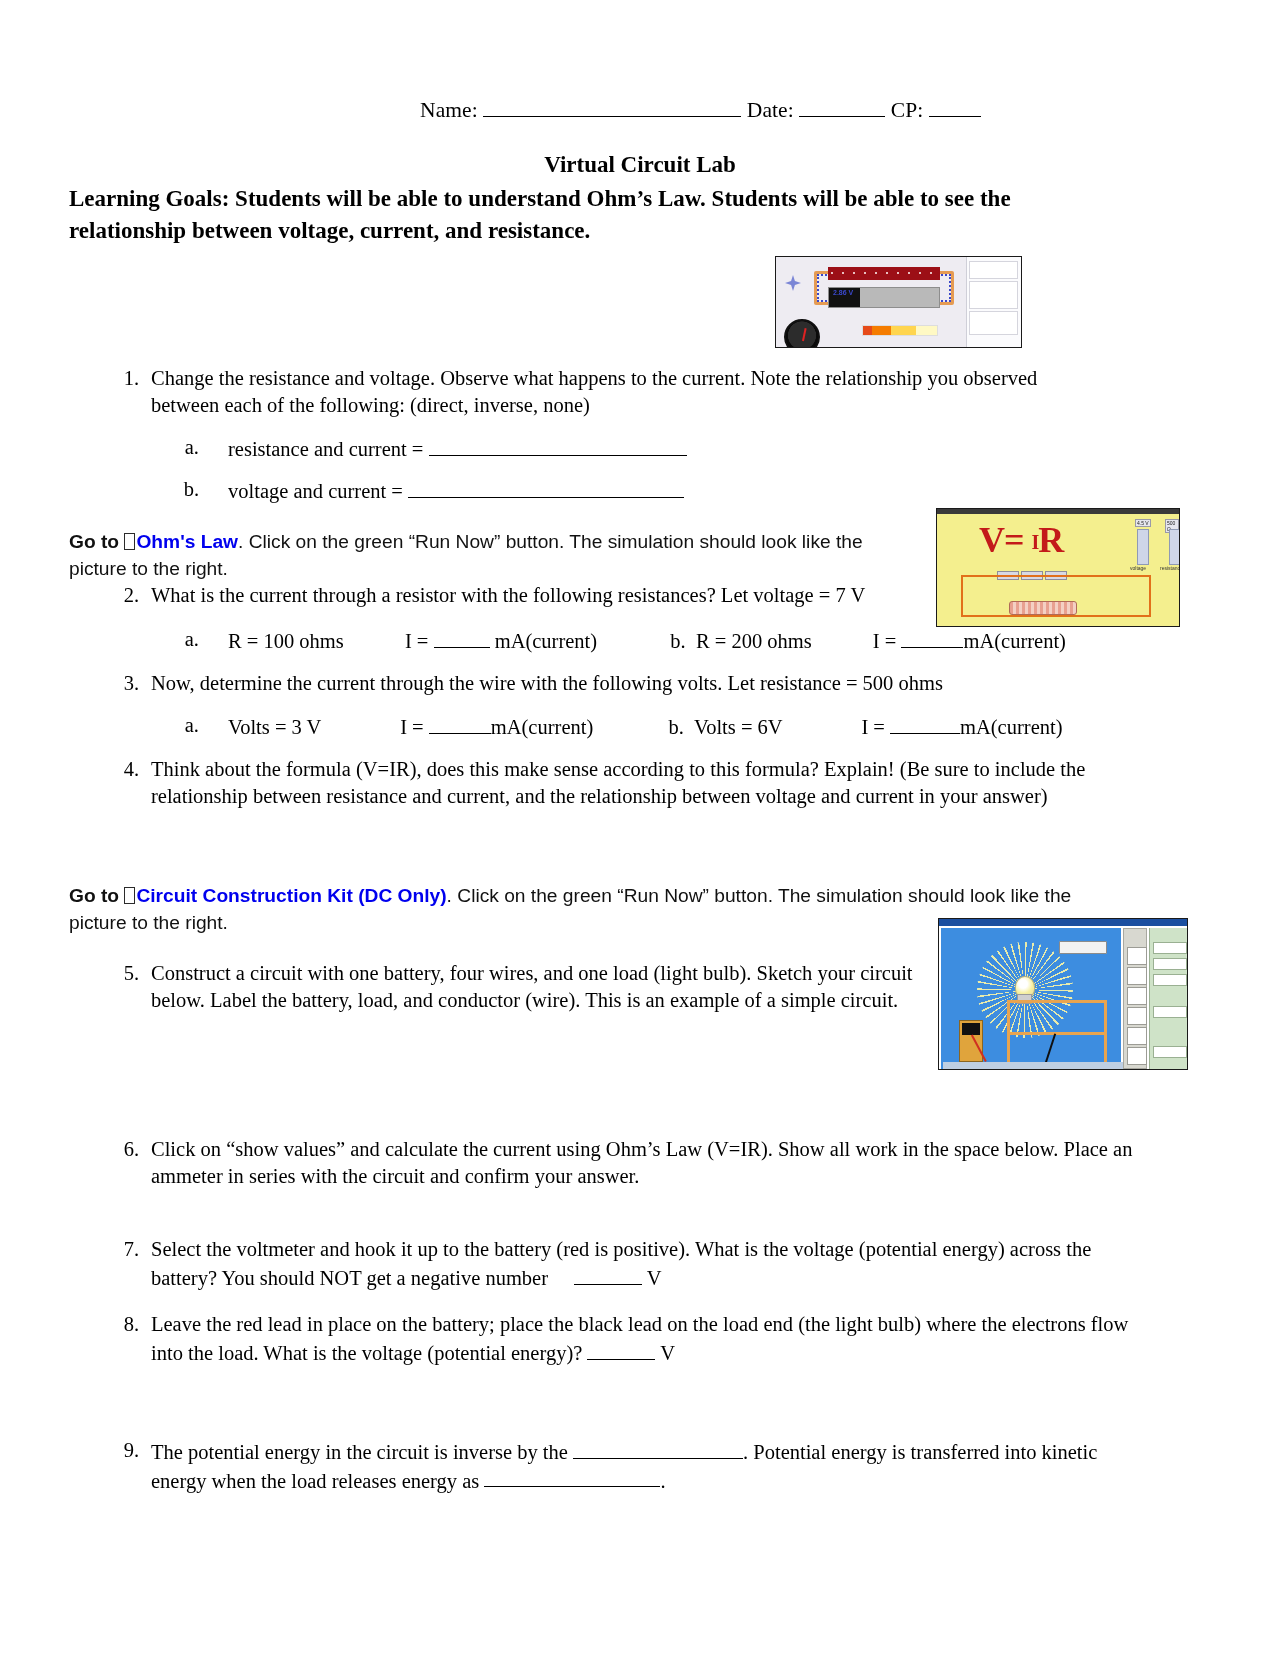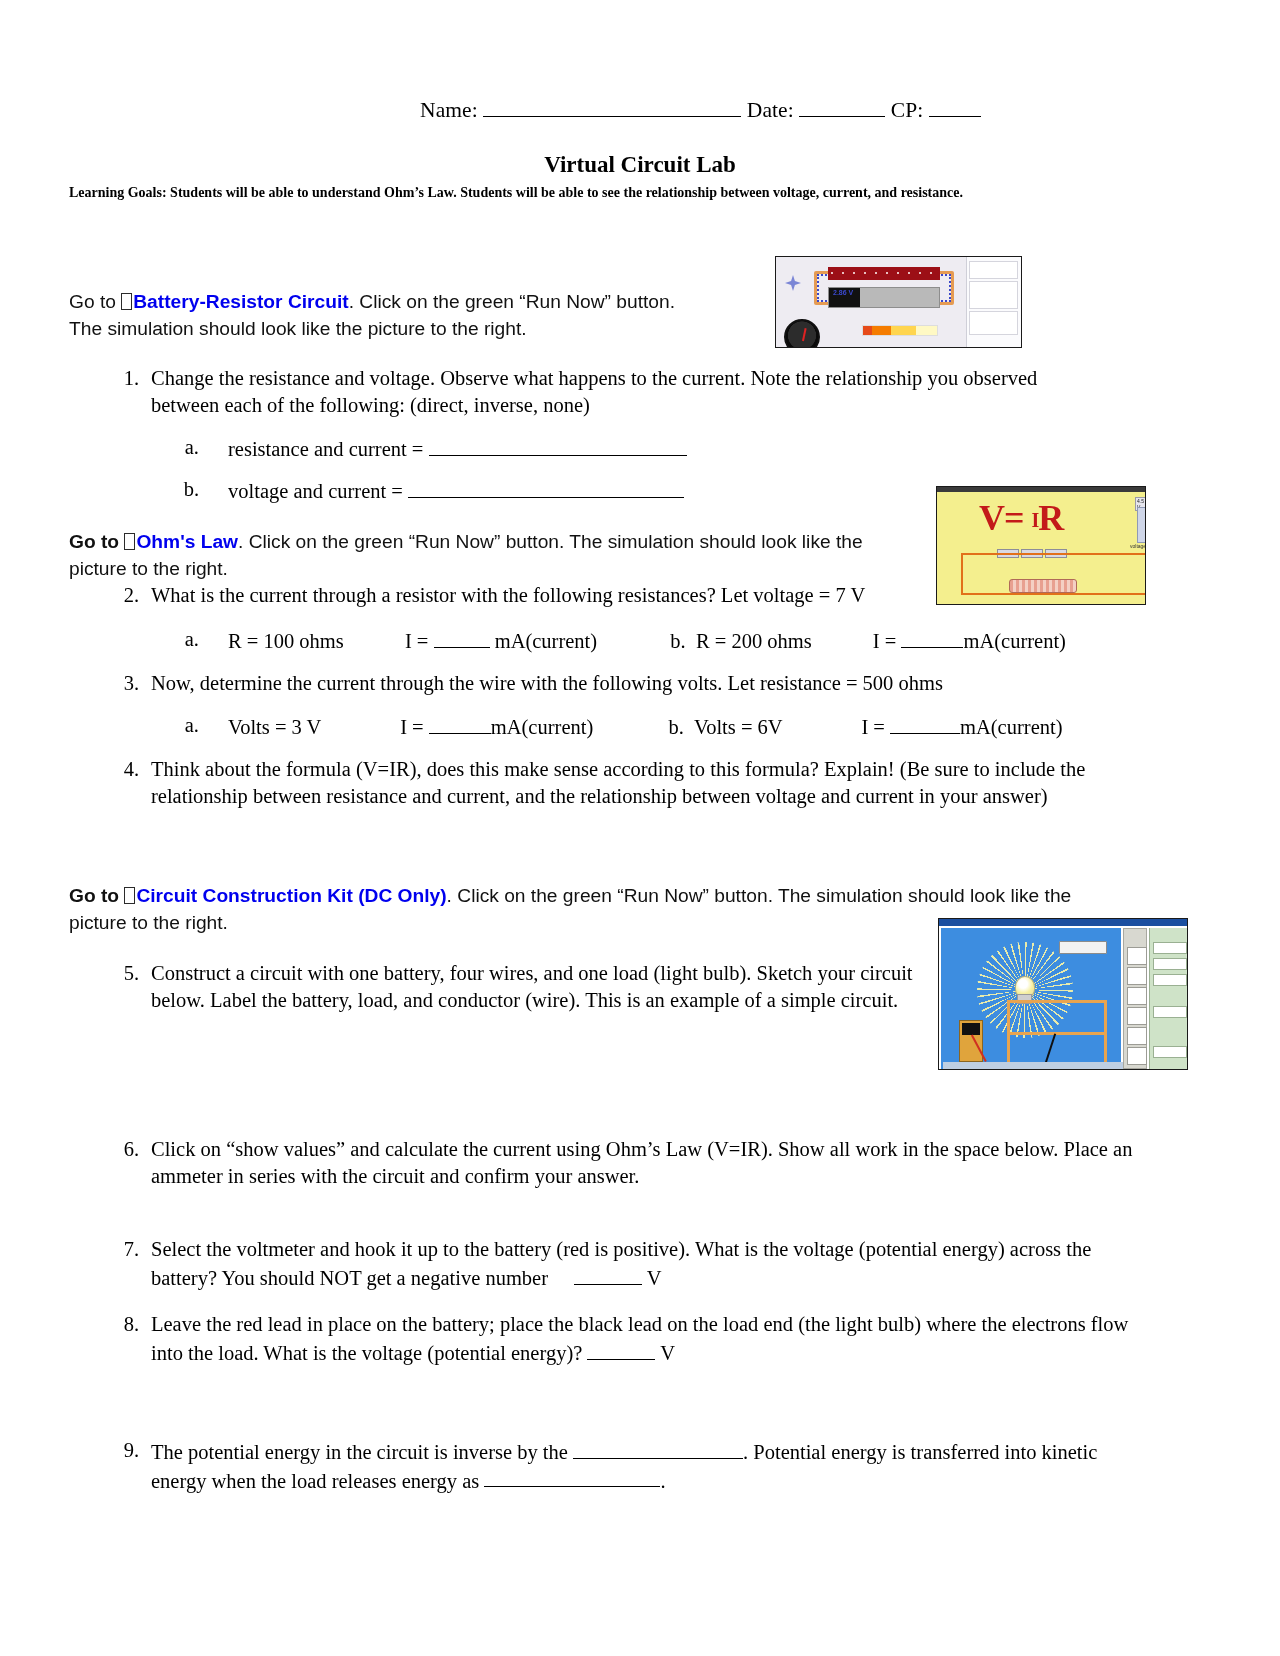--- a/index.html
+++ b/index.html
@@ -47,21 +47,21 @@
     font-size: 23px;
     font-weight: bold;
   }
 
   
   .goals {
     position: absolute;
     top: 183px;
     left: 69px;
     width: 995px;
-    font-size: 14px;
+    font-size: 23px;
     font-weight: bold;
     line-height: 1.37;
     text-align: left;
   }
 
   
   .goto {
     position: absolute;
     font-family: "Liberation Sans", sans-serif;
     font-size: 19.2px;
@@ -195,21 +195,21 @@
   }
   #shot-battery .sidebox {
     position: absolute; right: 3px; width: 47px; background: #fff;
     border: 1px solid #d5d5dd;
   }
   #shot-battery .sb1 { top: 4px; height: 16px; }
   #shot-battery .sb2 { top: 24px; height: 26px; }
   #shot-battery .sb3 { top: 54px; height: 22px; }
 
   
-  #shot-ohm { left: 936px; top: 486px; width: 210px; height: 119px; background: #f4ef8e; }
+  #shot-ohm { left: 936px; top: 508px; width: 244px; height: 119px; background: #f4ef8e; }
   #shot-ohm .titlebar {
     position:absolute; left:0; top:0; width:100%; height:5px; background:#3a3a3a;
   }
   #shot-ohm .formula {
     position: absolute; left: 42px; top: 10px;
     font-family: "Liberation Serif", serif;
     font-weight: bold; font-size: 36px; color: #c31a1a;
     letter-spacing: -1px;
   }
   #shot-ohm .formula .sm { font-size: 20px; vertical-align: 3px; }
@@ -329,24 +329,20 @@
     <span>Date:</span>
     <span class="blank b-date"></span>
     <span>CP:</span>
     <span class="blank b-cp"></span>
   </div>
 
   <div class="doc-title">Virtual Circuit Lab</div>
 
   <div class="goals">Learning Goals: Students will be able to understand Ohm’s Law.  Students will be able to see the relationship between voltage, current, and resistance.</div>
 
-  <div class="goto goto-1">
-    <span>Go to </span><span class="boxglyph"></span><span class="lnk">Battery-Resistor Circuit</span><span>.  Click on the green “Run Now” button.</span><br>
-    <span>The simulation should look like the picture to the right.</span>
-  </div>
 
   <div class="shot" id="shot-battery">
     <div class="panel-main">
       <div class="wire wire-loop"></div>
       <div class="wire-dots"></div>
       <div class="resistor-bar"></div>
       <div class="battery">
         <div class="neg"></div>
         <div class="volt">2.86 V</div>
       </div>

